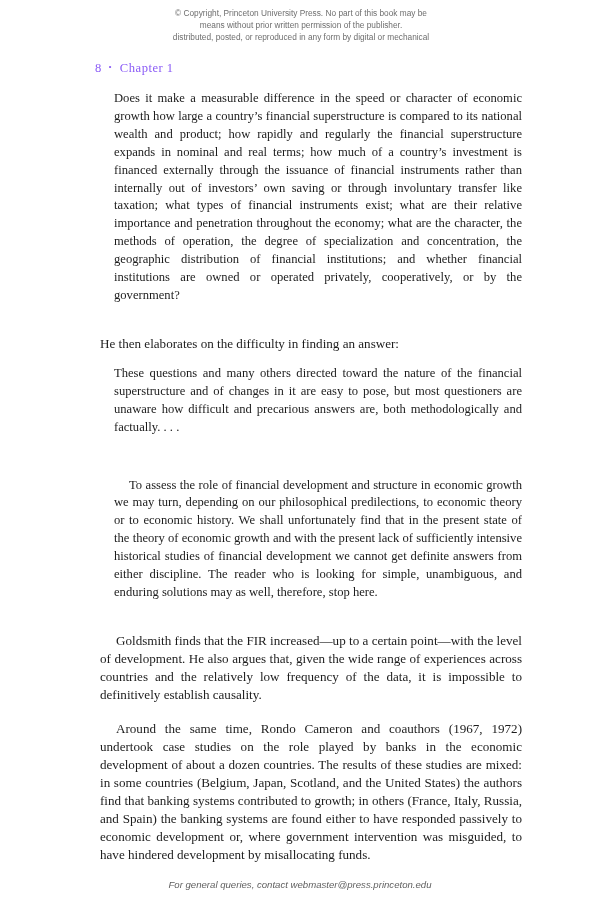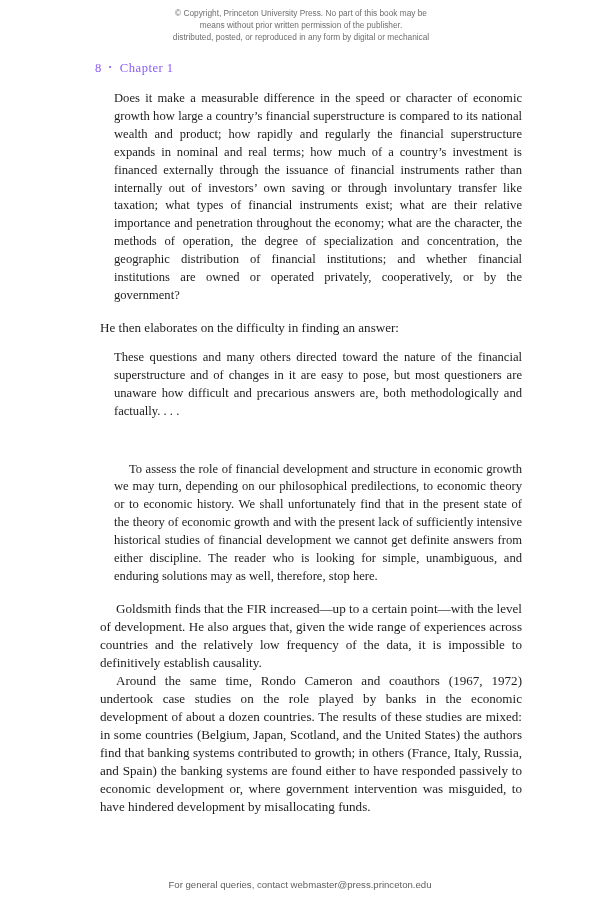--- a/index.html
+++ b/index.html
@@ -72,21 +72,21 @@
     text-align: justify;
     text-justify: inter-word;
     font-size: 13.1px;
     line-height: 18.05px;
     color: #1c1c1c;
     -ms-hyphens: none;
     hyphens: none;
   }
 
   
-  .body-par { text-indent: 16px; }
+  .body-par { text-indent: 16px; margin-top: 16px; }
   .body-par.noindent { text-indent: 0; }
 
   
   .extract {
     margin-left: 14px;
     width: 408px;
     font-size: 12.6px;
     line-height: 17.9px;
   }
   .extract p { font-size: 12.6px; line-height: 17.9px; }
@@ -97,20 +97,21 @@
   
   .footer {
     position: absolute;
     top: 879px;
     left: 0;
     width: 600px;
     text-align: center;
     font-family: "Liberation Sans", sans-serif;
     font-size: 9.6px;
     color: #5f5f5f;
+    font-style: italic;
   }
 </style>
 </head>
 <body>
 
 <div class="page">
 
   <div class="copyright">
     <span class="cline">© Copyright, Princeton University Press. No part of this book may be</span>
     <span class="cline">means without prior written permission of the publisher.</span>

